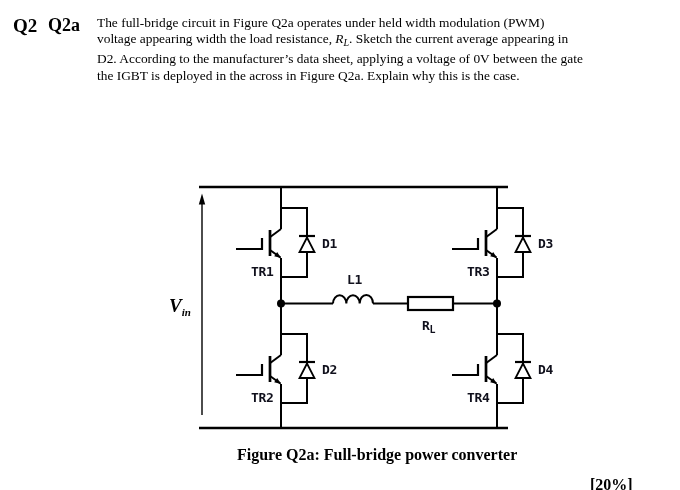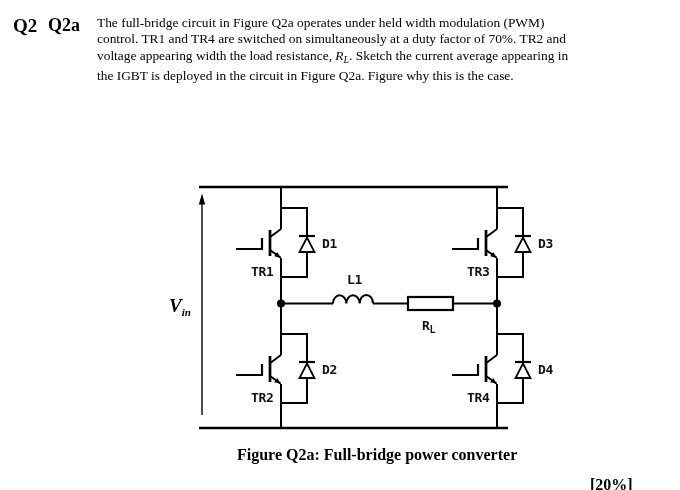--- a/index.html
+++ b/index.html
@@ -44,23 +44,23 @@
     font-size:16px;font-weight:bold;white-space:nowrap;
   }
 </style>
 </head>
 <body>
 
 <div class="q-num">Q2</div>
 <div class="q-part">Q2a</div>
 <div class="q-text" id="q-text">
     <div class="q-line"><span>The full-bridge circuit in Figure Q2a operates under held width modulation (PWM)</span></div>
-    <div class="q-line"><span>control. TR1 and TR4 are switched on simultaneously at a duty factor of 70%. TR2 and</span></div>
     <div class="q-line"><span>voltage appearing width the load resistance, </span><span class="it">R</span><span class="it sb">L</span><span>. Sketch the current average appearing in</span></div>
-    <div class="q-line"><span>the IGBT is deployed in the circuit in Figure Q2a. Figure why this is the case.</span></div>
+    <div class="q-line"><span>D2. According to the manufacturer’s data sheet, applying a voltage of 0V between the gate</span></div>
+    <div class="q-line"><span>the IGBT is deployed in the across in Figure Q2a. Explain why this is the case.</span></div>
   </div>
 
 <svg class="circuit" width="680" height="490" viewBox="0 0 680 490">
   <defs>
     <g id="cell" stroke="currentColor" fill="none" stroke-width="2">
 
       <polyline points="281,208 307,208 307,277 281,277"></polyline>
 
       <line x1="281" y1="187" x2="281" y2="229"></line>
 

